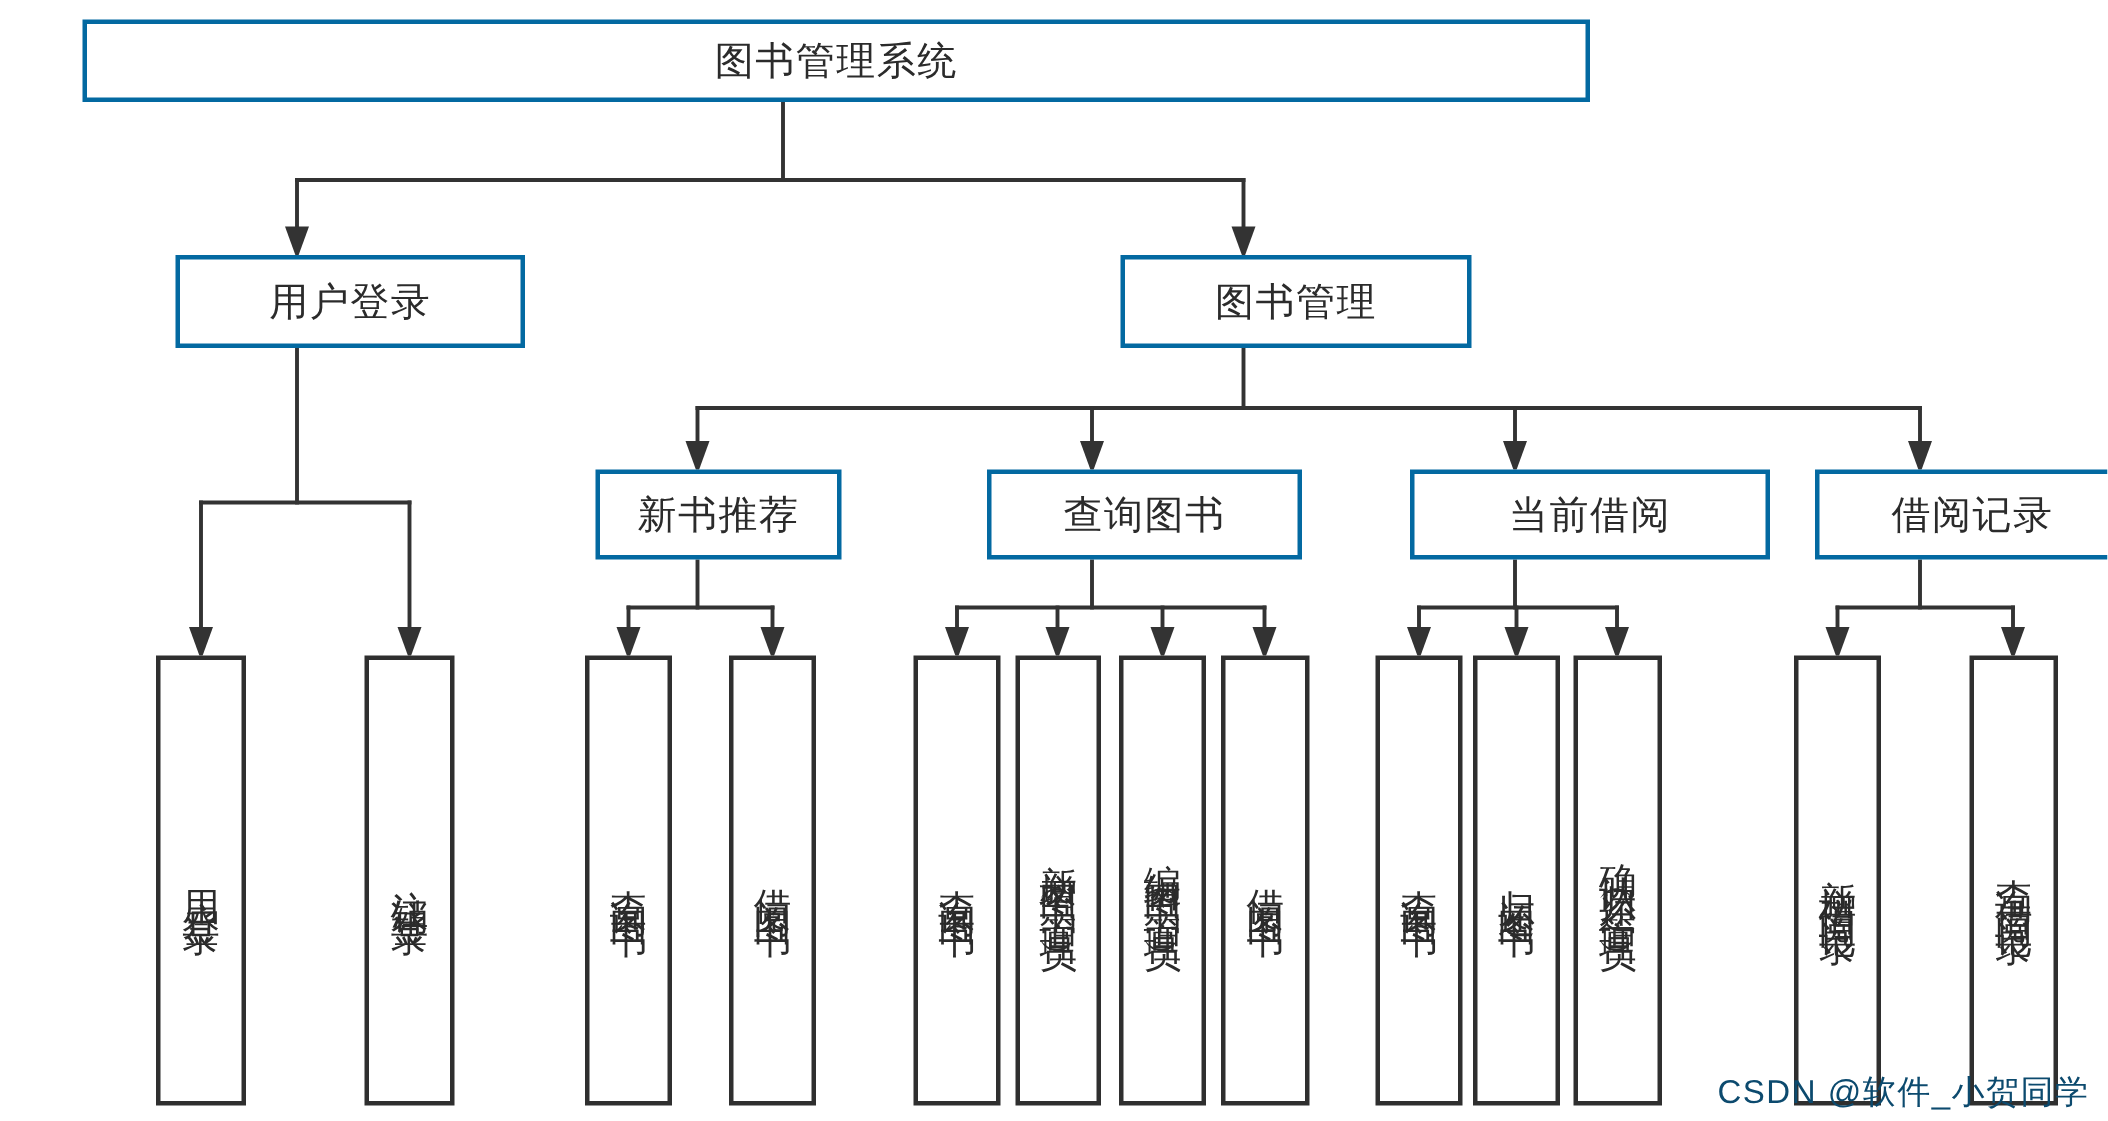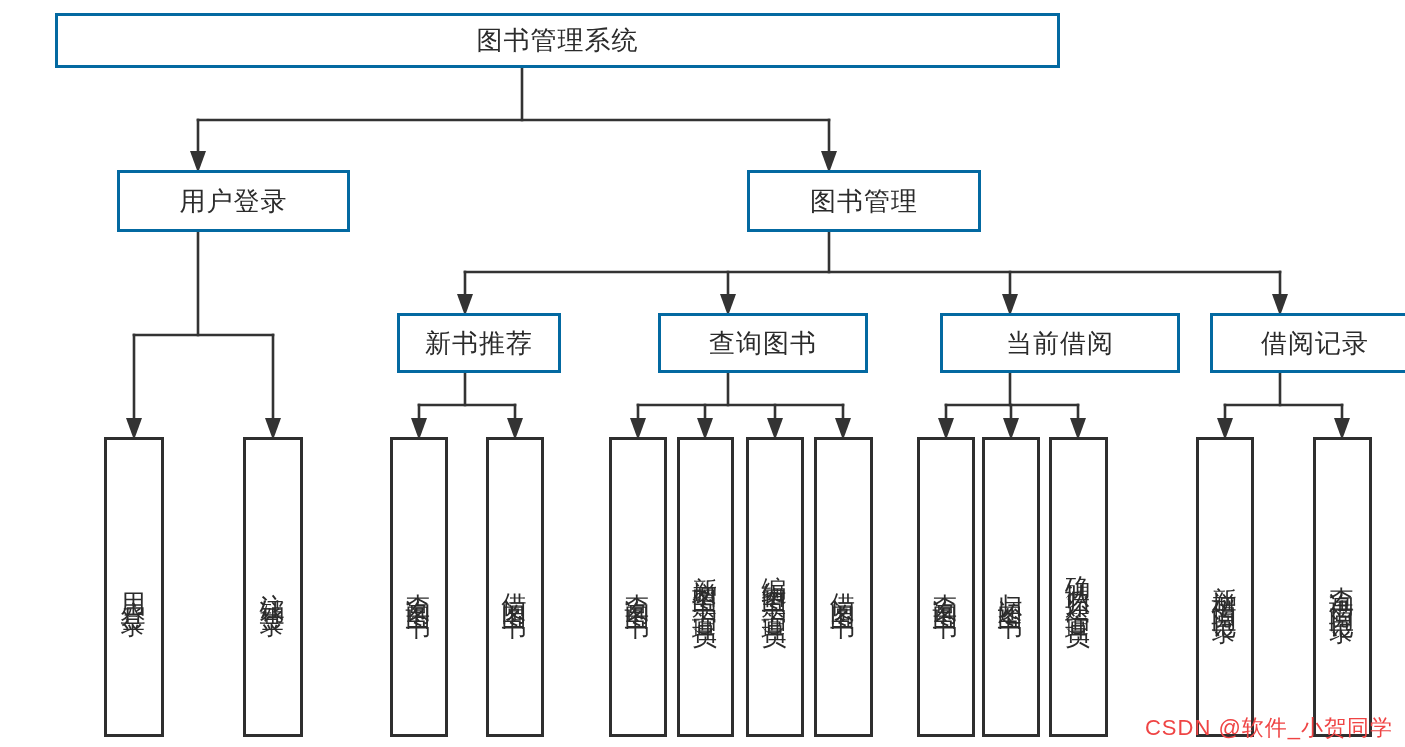--- a/index.html
+++ b/index.html
@@ -17,21 +17,21 @@
   .vbox {
     position:absolute; z-index:1; box-sizing:border-box;
     top:437px; height:300px;
     background:#ffffff; border:3px solid #2f2f2f;
     display:flex; align-items:center; justify-content:center;
     writing-mode:vertical-rl; text-orientation:mixed;
     font-size:25px; letter-spacing:7px; color:#2b2b2b;
   }
   .watermark {
     position:absolute; z-index:2; right:12px; bottom:4px;
-    font-size:22px; letter-spacing:1px; color:#ef4444; white-space:nowrap;
+    font-size:22px; letter-spacing:1px; color:#0c4a6e; white-space:nowrap;
   }
 </style>
 </head>
 <body>
 
 <div class="stage">
 
   <svg id="connectors" width="1405" height="747" viewBox="0 0 1405 747">
       <line x1="522" y1="68" x2="522" y2="120" stroke="#333333" stroke-width="2.6" stroke-linecap="square"></line>
       <line x1="198" y1="120" x2="829" y2="120" stroke="#333333" stroke-width="2.6" stroke-linecap="square"></line>

